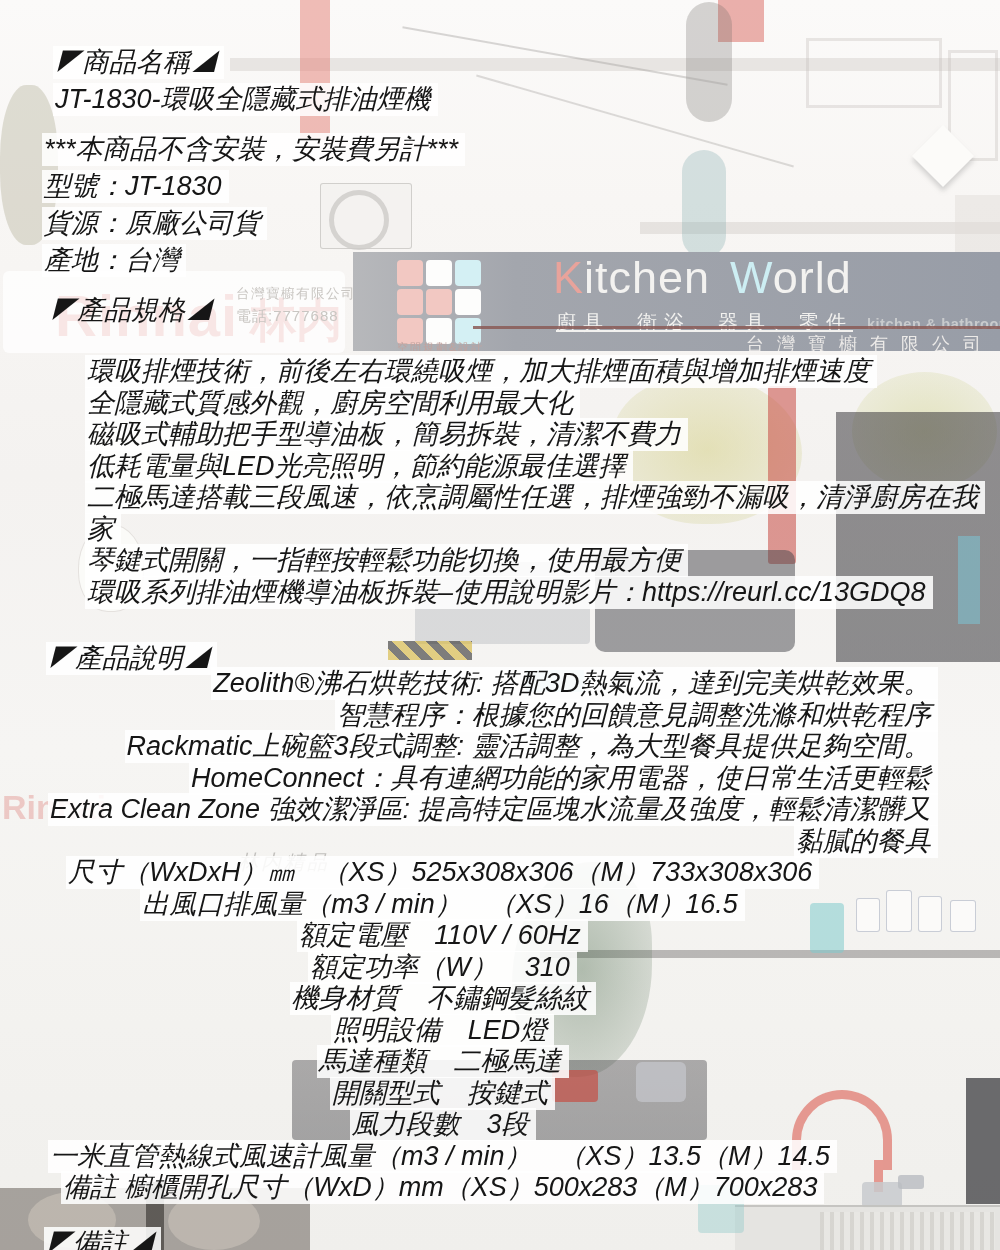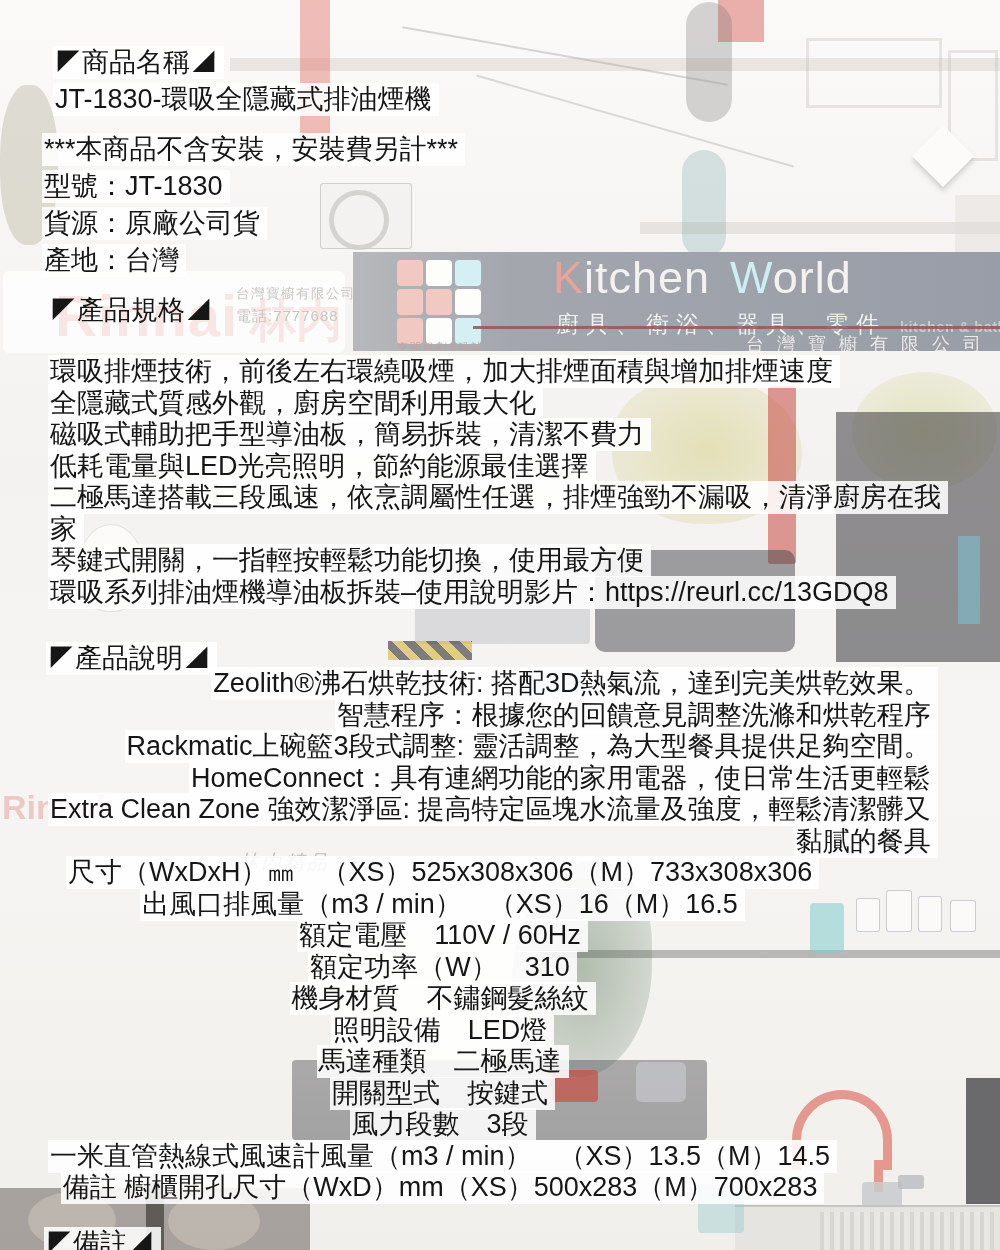--- a/index.html
+++ b/index.html
@@ -69,34 +69,34 @@
   
   .banner{left:353px;top:252px;width:647px;height:99px;z-index:4;overflow:hidden;
     background:linear-gradient(90deg,#b7b8bb 0%,#a3a6ad 25%,#989da7 100%);}
   .kw-grid{position:absolute;left:44px;top:8px;width:85px;height:78px;display:grid;grid-template-columns:26px 26px 26px;grid-template-rows:26px 26px 26px;gap:3px;}
   .kw-grid div{border-radius:4px;}
   .sq-red{background:#f2c8c2;} .sq-white{background:#fdfdfc;} .sq-cyan{background:#d4f0f4;}
   .kw-grid-caption{position:absolute;left:44px;top:88px;font-size:11px;letter-spacing:2px;color:#c2a39e;}
   .kw-brand{position:absolute;left:200px;top:0;font-size:45px;letter-spacing:1px;color:#f3f2f0;white-space:nowrap;}
   .kw-brand .k{color:#e8a39b;} .kw-brand .w{color:#cdeef3;margin-left:20px;}
   .kw-tagline{position:absolute;left:203px;top:57px;white-space:nowrap;}
-  .kw-tagline .zh{font-size:23px;letter-spacing:7px;color:#f2f1ef;}
+  .kw-tagline .zh{font-size:20px;letter-spacing:7px;color:#f2f1ef;text-decoration:underline;}
   .kw-tagline .en{font-size:14.5px;font-weight:bold;color:#c9cbcd;margin-left:14px;letter-spacing:.5px;}
   .kw-line{position:absolute;left:120px;right:0;top:74px;height:3px;background:rgba(138,90,86,.85);}
   .kw-company{position:absolute;right:6px;top:80px;font-size:18px;letter-spacing:13px;color:#eceae8;white-space:nowrap;}
   
   .txt{position:absolute;left:48px;z-index:10;}
   .txt .ln{font-size:27px;line-height:31.5px;white-space:pre;}
-  .txt .ln>span{background:rgba(255,255,255,.87);padding:1px 7px 2px 2px;}
+  .txt .ln>span{background:rgba(255,255,255,.87);padding:1px 7px 2px 2px;font-style:italic;}
   .lh37 .ln{line-height:37px;}
   .nobg .ln>span{background:transparent;padding:0;}
   #sec-head{top:44px;left:53px;}
   #sec-info{top:131px;left:42px;}
   #hdr-spec{top:295px;left:50px;}
-  #sec-feat{top:356px;}
+  #sec-feat{top:356px;margin-left:37px;}
   #hdr-desc{top:643px;left:46px;}
   #sec-desc{top:668px;text-align:right;}
   #sec-table{top:857px;text-align:center;}
   #hdr-note{top:1228px;left:44px;}
 </style>
 </head>
 <body>
 
 <div class="page">
 

